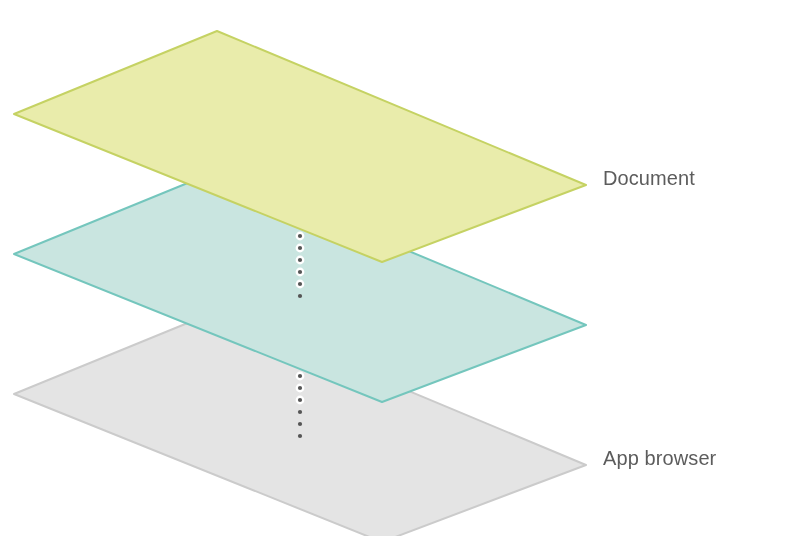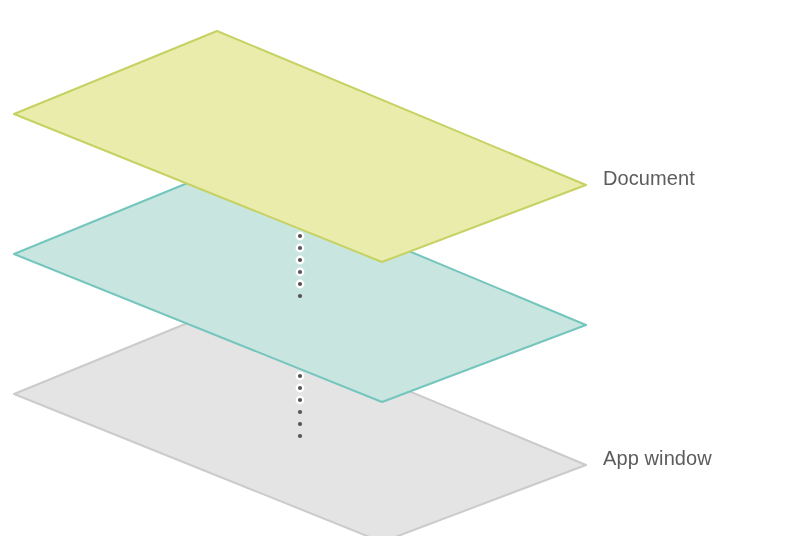--- a/index.html
+++ b/index.html
@@ -82,15 +82,15 @@
       <circle cx="300" cy="392" r="2.1" fill="#555555"></circle>
       <circle cx="300" cy="404" r="2.1" fill="#555555"></circle>
       <circle cx="300" cy="416" r="2.1" fill="#555555"></circle>
     </g>
 
   </svg>
 
   <div class="layer-label" id="label-document">Document</div>
 
 
-  <div class="layer-label" id="label-app-window">App window</div>
+  <div class="layer-label" id="label-app-window">App browser</div>
 
 </div>
 
 </body></html>

